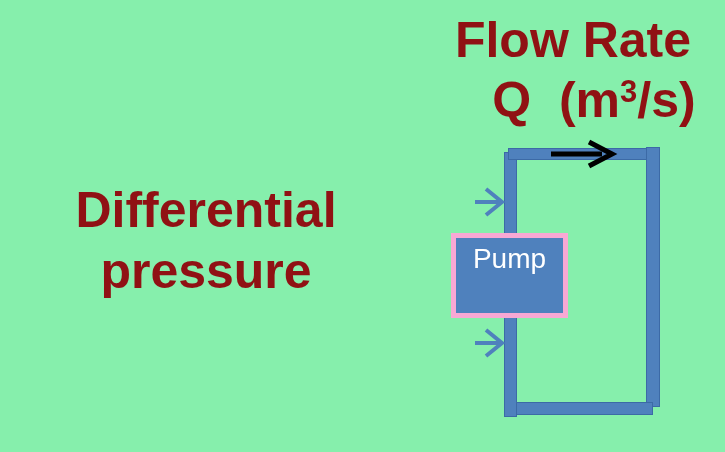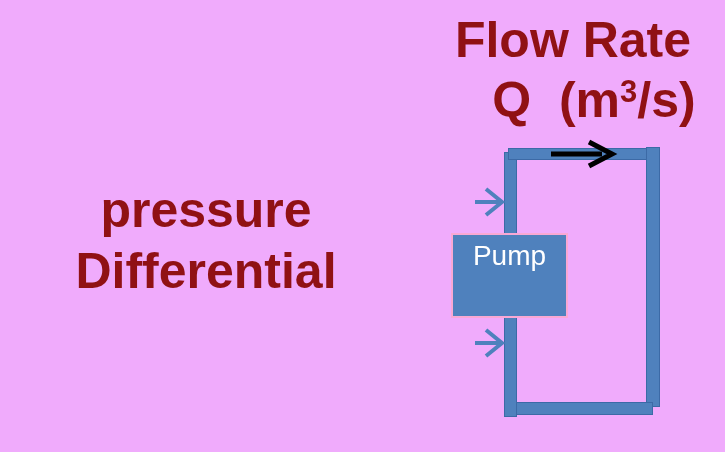--- a/index.html
+++ b/index.html
@@ -1,19 +1,19 @@
 <!DOCTYPE html>
 <html><head>
 <meta charset="utf-8">
 <style>
   html,body{margin:0;padding:0;background:#000;}
   .stage{
     position:relative;
     width:725px;height:452px;
-    background:#f0abfc;
+    background:#86efac;
     overflow:hidden;
     font-family:"Liberation Sans", sans-serif;
   }
   
   .red-label{
     position:absolute;
     color:#901114;
     font-weight:bold;
     font-size:50px;
     text-align:center;
@@ -45,21 +45,21 @@
   }
   .pipe-left  {left:504px; top:152px; width:13px;  height:265px;}
   .pipe-top   {left:508px; top:148px; width:146px; height:12px;}
   .pipe-right {left:646px; top:147px; width:14px;  height:260px;}
   .pipe-bottom{left:516px; top:402px; width:137px; height:13px;}
   
   .pump-box{
     position:absolute;
     left:451px; top:233px; width:117px; height:85px;
     background:#4f81bd;
-    border:2px solid #f9a8d4;
+    border:5px solid #f9a8d4;
     box-sizing:border-box;
     color:#ffffff;
     font-size:28px;
     line-height:31px;
     text-align:center;
     padding-top:5px;
   }
   
   .overlay{
     position:absolute; left:0; top:0;
@@ -75,22 +75,22 @@
   <div class="red-label flow-label">
     <div class="l1">
       <span>Flow Rate</span>
     </div>
     <div class="l2">
       <span class="keepspace">Q  (m</span><sup>3</sup><span class="keepspace">/s)</span>
     </div>
   </div>
 
   <div class="red-label pressure-label">
+    <div>Differential</div>
     <div>pressure</div>
-    <div>Differential</div>
   </div>
 
   <div class="pipe pipe-left"></div>
   <div class="pipe pipe-top"></div>
   <div class="pipe pipe-right"></div>
   <div class="pipe pipe-bottom"></div>
 
   <div class="pump-box">
     <div>Pump</div>
   </div>

